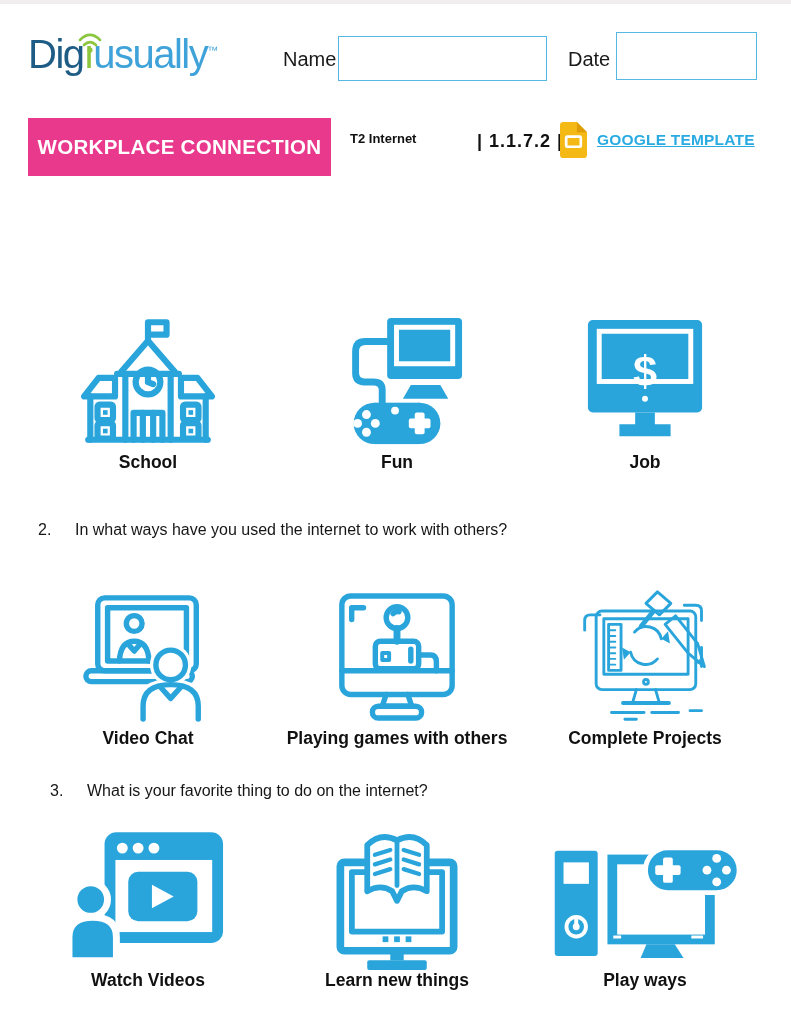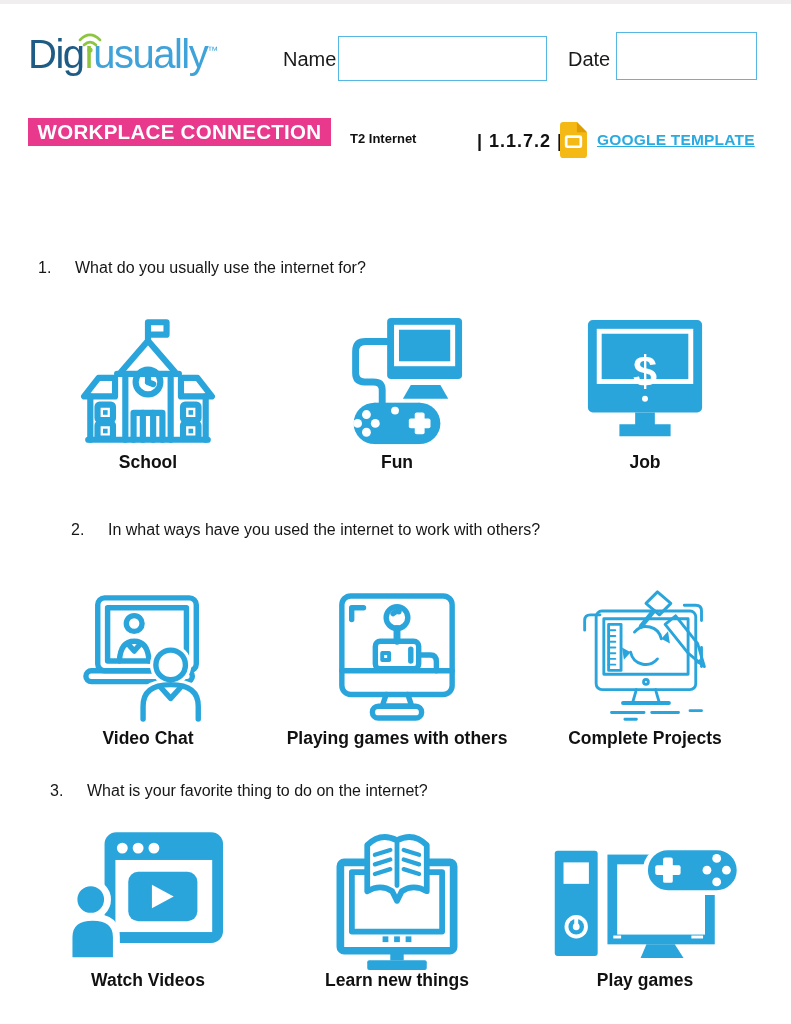--- a/index.html
+++ b/index.html
@@ -14,21 +14,21 @@
   .lg-dark { color:#1E5C85; }
   .lg-green { color:#8CC63F; }
   .lg-light { color:#3FA2D9; }
   .lg-tm { font-size:11px; color:#3FA2D9; vertical-align:super; letter-spacing:0; }
   .wifi { position:absolute; left:49px; top:-10px; }
 
   .field-label { position:absolute; font-size:20px; color:#1a1a1a; }
   .field-box { position:absolute; border:1.5px solid #56B7E2; background:#fff; font-size:18px; padding:0 8px; font-family:"Liberation Sans",sans-serif; }
 
   
-  .banner { position:absolute; left:28px; top:118px; width:303px; height:28px;
+  .banner { position:absolute; left:28px; top:118px; width:303px; height:58px;
     display:flex; align-items:center; justify-content:center;
     color:#fff; font-weight:700; font-size:20.5px; letter-spacing:.3px; }
   .lesson { position:absolute; left:350px; top:131px; font-size:13px; font-weight:700; color:#111; }
   .code   { position:absolute; left:477px; top:131px; font-size:18px; font-weight:700; color:#111; letter-spacing:1px; }
   .slides { position:absolute; left:560px; top:122px; }
   .g-link { position:absolute; left:597px; top:131px; font-size:15.5px; font-weight:700;
             color:#29ABE2; text-decoration:underline; letter-spacing:.2px; }
 
   .directions { position:absolute; left:28px; top:183px; width:680px; font-size:21px; line-height:29px; color:#161616; }
   .directions b { font-weight:700; }
@@ -74,23 +74,20 @@
   <span class="slides">
     <svg width="27" height="36" viewBox="0 0 24 32">
       <path d="M3 0 H15 L24 9 V29 a3 3 0 0 1 -3 3 H3 a3 3 0 0 1 -3 -3 V3 a3 3 0 0 1 3 -3 Z" fill="#F5B915"></path>
       <path d="M15 0 L24 9 H15 Z" fill="#DE9C06"></path>
       <rect x="5.5" y="13" width="13" height="9" rx="1" fill="none" stroke="#fff" stroke-width="2.4"></rect>
     </svg>
   </span>
   <a class="g-link" href="#">GOOGLE TEMPLATE</a>
 
 
-  <div class="q-line" style="top:259px;">
-    <span class="q-num">1.</span><span>What do you usually use the internet for?</span>
-  </div>
 
   <div class="opt-row" style="top:310px;">
     <div class="option opt-c1">
       <div class="icon-box">
         <svg width="136" height="134" viewBox="0 0 132 130">
           <g fill="none" stroke="#2AA5DC" stroke-width="6" stroke-linecap="round" stroke-linejoin="round">
             <path d="M66 26 V8 H84 V20 H66"></path>
             <path d="M40 56 L66 26 L92 56"></path>
             <path d="M36 58 H96"></path>
             <path d="M44 58 V122 M88 58 V122"></path>
@@ -153,21 +150,21 @@
           <rect x="20" y="20" width="88" height="46" fill="#2AA5DC"></rect>
           <text x="64" y="58" text-anchor="middle" dominant-baseline="central" font-size="44" font-weight="600" fill="#fff" font-family="Liberation Sans, sans-serif">$</text>
           <circle cx="64" cy="86" r="3" fill="#fff"></circle>
           <path d="M54 100 H74 V112 H90 V124 H38 V112 H54 Z" fill="#2AA5DC"></path>
         </svg>
       </div>
       <div class="opt-label">Job</div>
     </div>
   </div>
 
-  <div class="q-line" style="top:521px;margin-left:33px;">
+  <div class="q-line" style="top:521px;">
     <span class="q-num">2.</span><span>In what ways have you used the internet to work with others?</span>
   </div>
 
   <div class="opt-row" style="top:586px;">
     <div class="option opt-c1">
       <div class="icon-box">
         <svg width="136" height="134" viewBox="0 0 138 136">
           <g fill="none" stroke="#2AA5DC" stroke-width="5.5" stroke-linecap="round" stroke-linejoin="round">
             <rect x="18" y="8" width="100" height="74" rx="7"></rect>
             <rect x="28" y="18" width="80" height="54"></rect>
@@ -312,16 +309,16 @@
           <g fill="#fff">
             <rect x="121" y="23" width="10" height="26" rx="2"></rect>
             <rect x="113" y="31" width="26" height="10" rx="2"></rect>
             <circle cx="176" cy="24" r="4.5"></circle>
             <circle cx="166" cy="36" r="4.5"></circle>
             <circle cx="186" cy="36" r="4.5"></circle>
             <circle cx="176" cy="48" r="4.5"></circle>
           </g>
         </svg>
       </div>
-      <div class="opt-label">Play games</div>
+      <div class="opt-label">Play ways</div>
     </div>
   </div>
 </div>
 
 </body></html>

